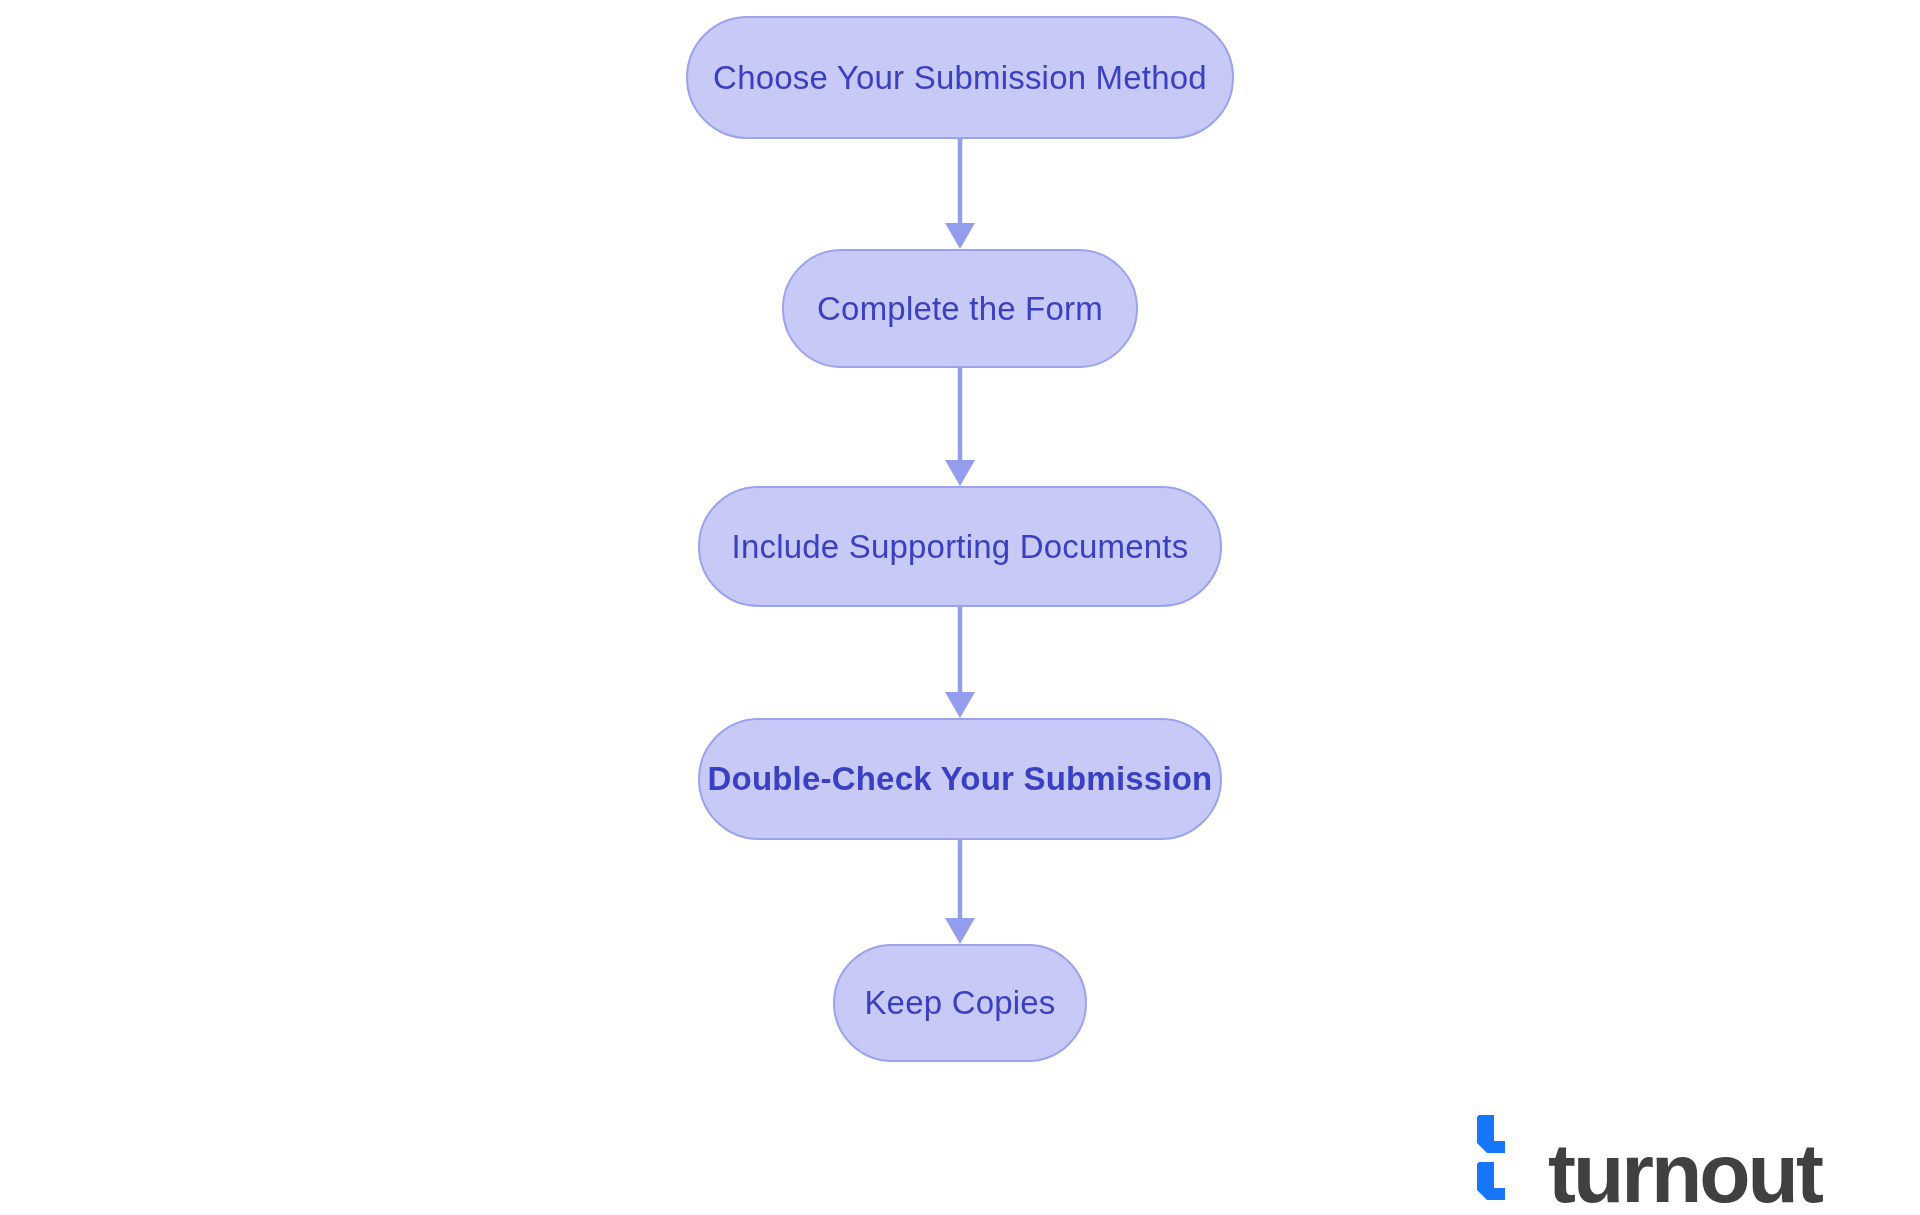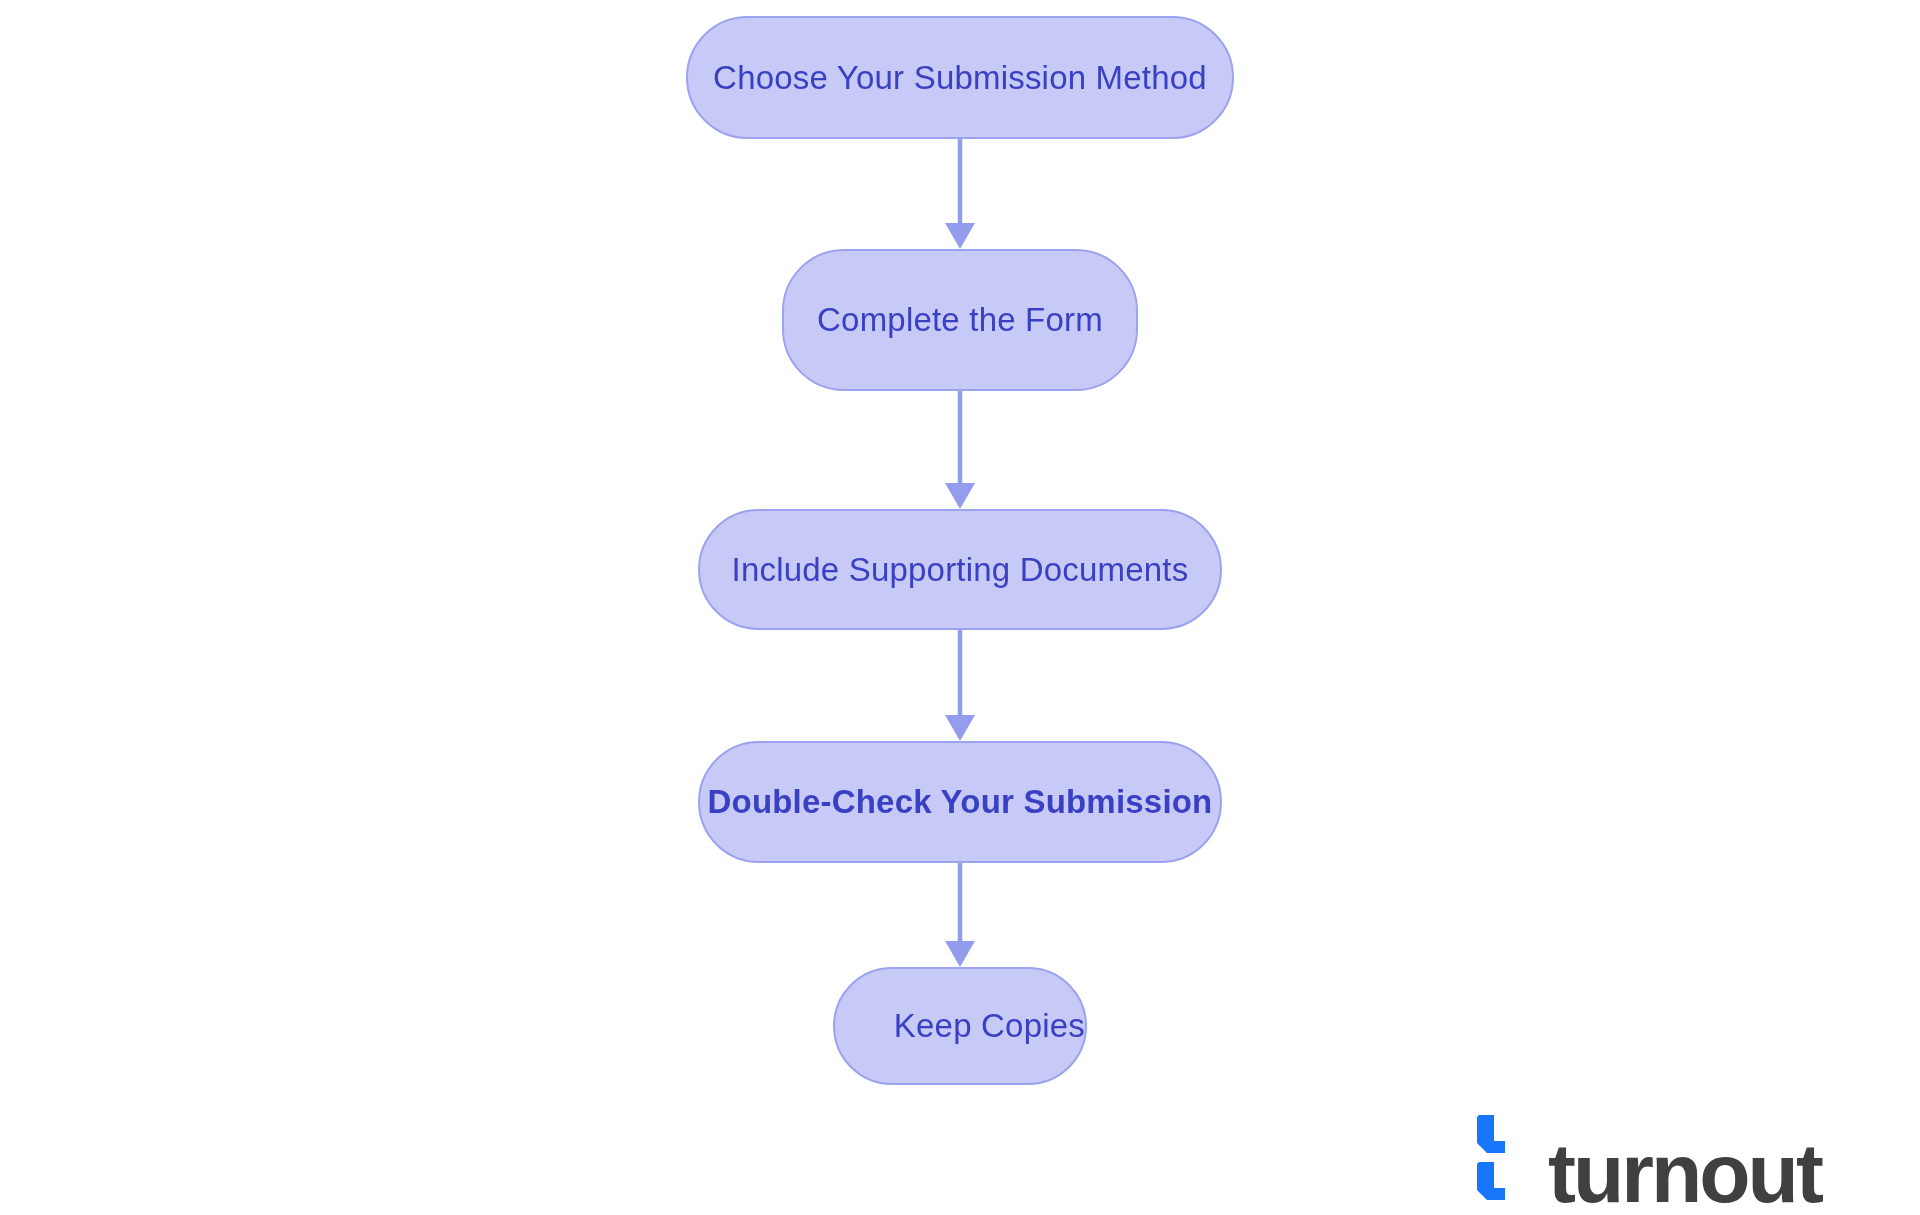--- a/index.html
+++ b/index.html
@@ -25,24 +25,24 @@
     background:var(--node-fill);
     border:2px solid var(--node-border);
     border-radius:62px;
     color:var(--node-text);
     font-size:33px;
     letter-spacing:0.2px;
     text-align:center;
     white-space:nowrap;
   }
   .node-1{width:548px;height:123px;}
-  .node-2{width:356px;height:142px;}
+  .node-2{width:356px;height:119px;}
   .node-3{width:524px;height:121px;align-items:center;}
   .node-4{width:524px;height:122px;font-weight:bold;}
-  .node-5{width:254px;height:118px;justify-content:flex-end;}
+  .node-5{width:254px;height:118px;}
   .arrow{display:block;flex:0 0 auto;}
   .arrow line{stroke:var(--arrow);stroke-width:4.5;}
   .arrow polygon{fill:var(--arrow);}
 
   .logo{position:absolute;left:1465px;top:1115px;width:420px;height:90px;}
   .logo-mark{position:absolute;left:0;top:0;}
   .logo-mark path{fill:var(--mark-blue);}
   .logo-text{
     position:absolute;left:83px;top:16px;
     font-size:84px;font-weight:700;line-height:1;

